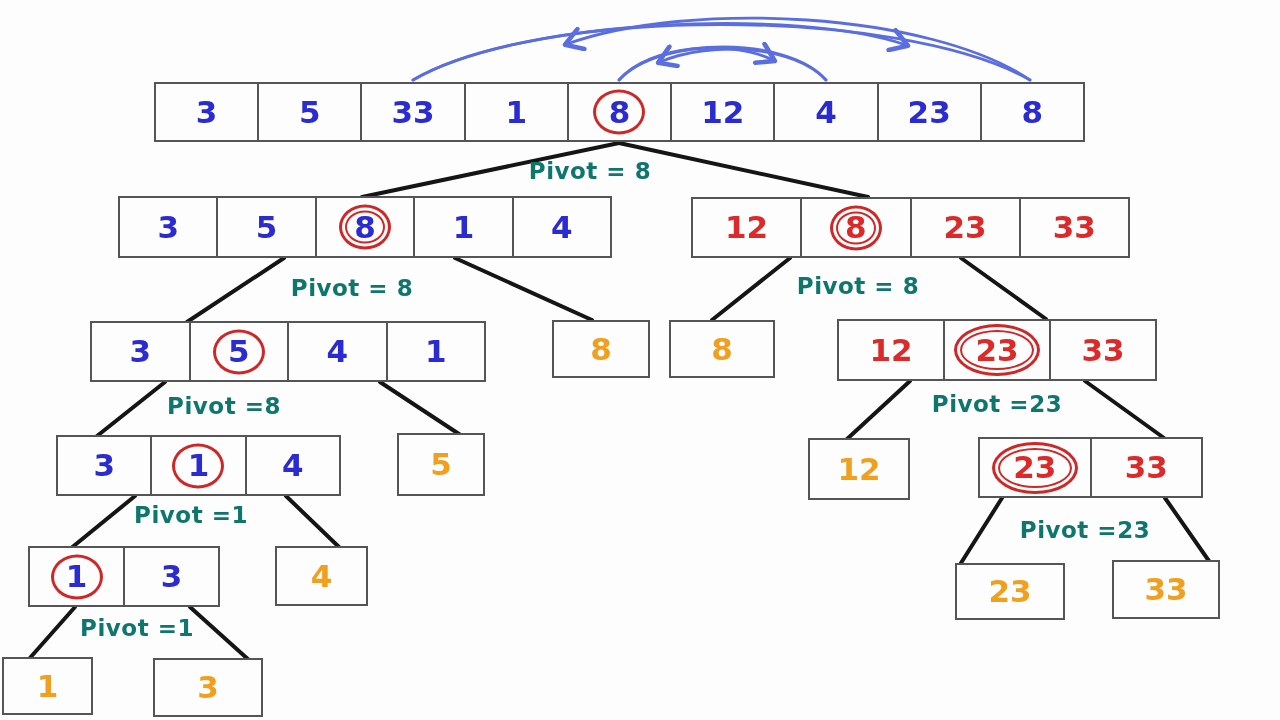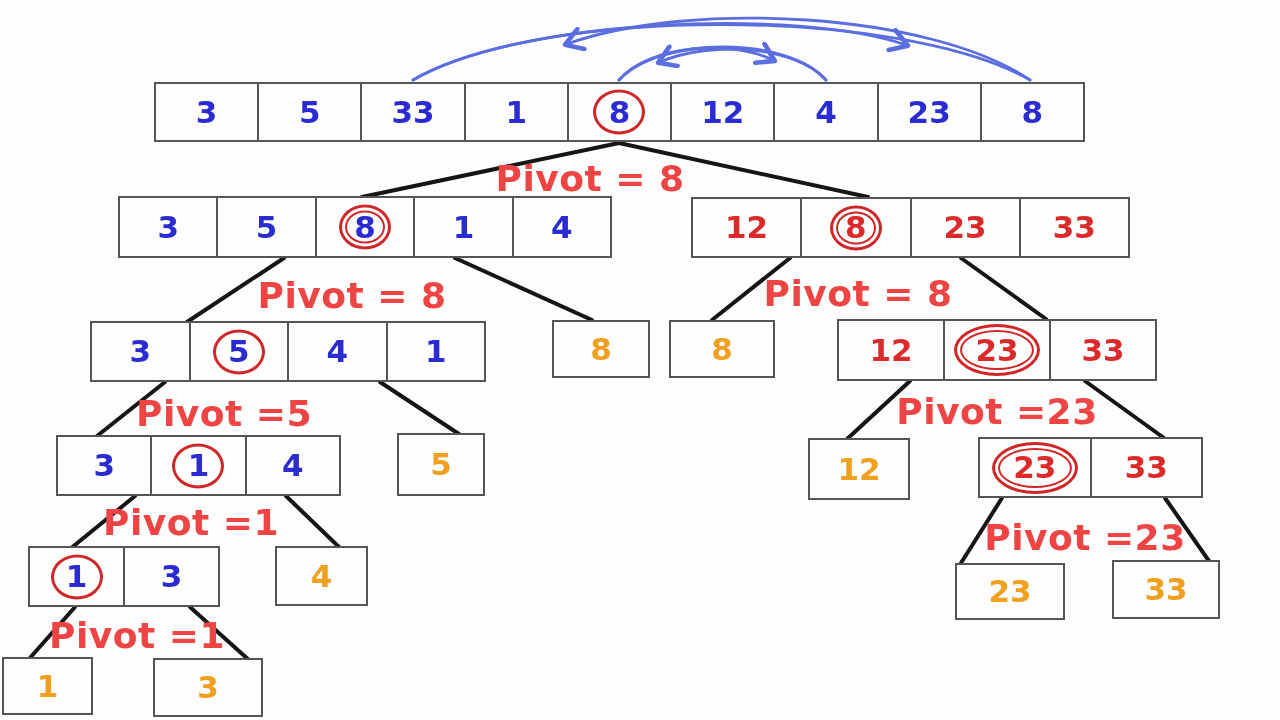--- a/index.html
+++ b/index.html
@@ -27,21 +27,21 @@
     width:52px;height:45px;border:3.5px solid #cf2727;border-radius:50%;
     box-sizing:border-box;z-index:1;
   }
   .ring.wide{width:86px;height:52px;}
   .ring.double::after{
     content:"";position:absolute;left:3px;top:3px;right:3px;bottom:3px;
     border:2.5px solid #cf2727;border-radius:50%;
   }
   .pivot-label{
     position:absolute;transform:translateX(-50%);
-    color:#ef4444;font-size:36px;font-weight:700;letter-spacing:0.5px;
+    color:#0f766e;font-size:23px;font-weight:700;letter-spacing:0.5px;
     white-space:nowrap;z-index:3;
   }
 </style>
 </head>
 <body>
 
 <div id="canvas">
   <svg id="wires" viewBox="0 0 1280 720" xmlns="http://www.w3.org/2000/svg">
     <defs>
       <marker id="arrowhead" viewBox="0 0 12 12" refX="9" refY="6" markerWidth="9" markerHeight="9" orient="auto">
@@ -72,21 +72,21 @@
         <line x1="1002" y1="498" x2="961" y2="563" stroke="#151515" stroke-width="4" stroke-linecap="round"></line>
         <line x1="1165" y1="498" x2="1209" y2="561" stroke="#151515" stroke-width="4" stroke-linecap="round"></line>
         <line x1="75" y1="607" x2="29" y2="659" stroke="#151515" stroke-width="4" stroke-linecap="round"></line>
         <line x1="190" y1="607" x2="250" y2="661" stroke="#151515" stroke-width="4" stroke-linecap="round"></line>
       </g>
   </svg>
   <div id="labels">
       <div class="pivot-label" style="left: 590px; top: 158px;">Pivot = 8</div>
       <div class="pivot-label" style="left: 352px; top: 275px;">Pivot = 8</div>
       <div class="pivot-label" style="left: 858px; top: 273px;">Pivot = 8</div>
-      <div class="pivot-label" style="left: 224px; top: 393px;">Pivot =5</div>
+      <div class="pivot-label" style="left: 224px; top: 393px;">Pivot =8</div>
       <div class="pivot-label" style="left: 997px; top: 391px;">Pivot =23</div>
       <div class="pivot-label" style="left: 191px; top: 502px;">Pivot =1</div>
       <div class="pivot-label" style="left: 1085px; top: 517px;">Pivot =23</div>
       <div class="pivot-label" style="left: 137px; top: 615px;">Pivot =1</div>
     </div>
   <div id="arrays">
       <div class="array" style="left: 154px; top: 82px; width: 931px; height: 60px;">
         <div class="cell">
           <span class="num blue">3</span>
         </div>

